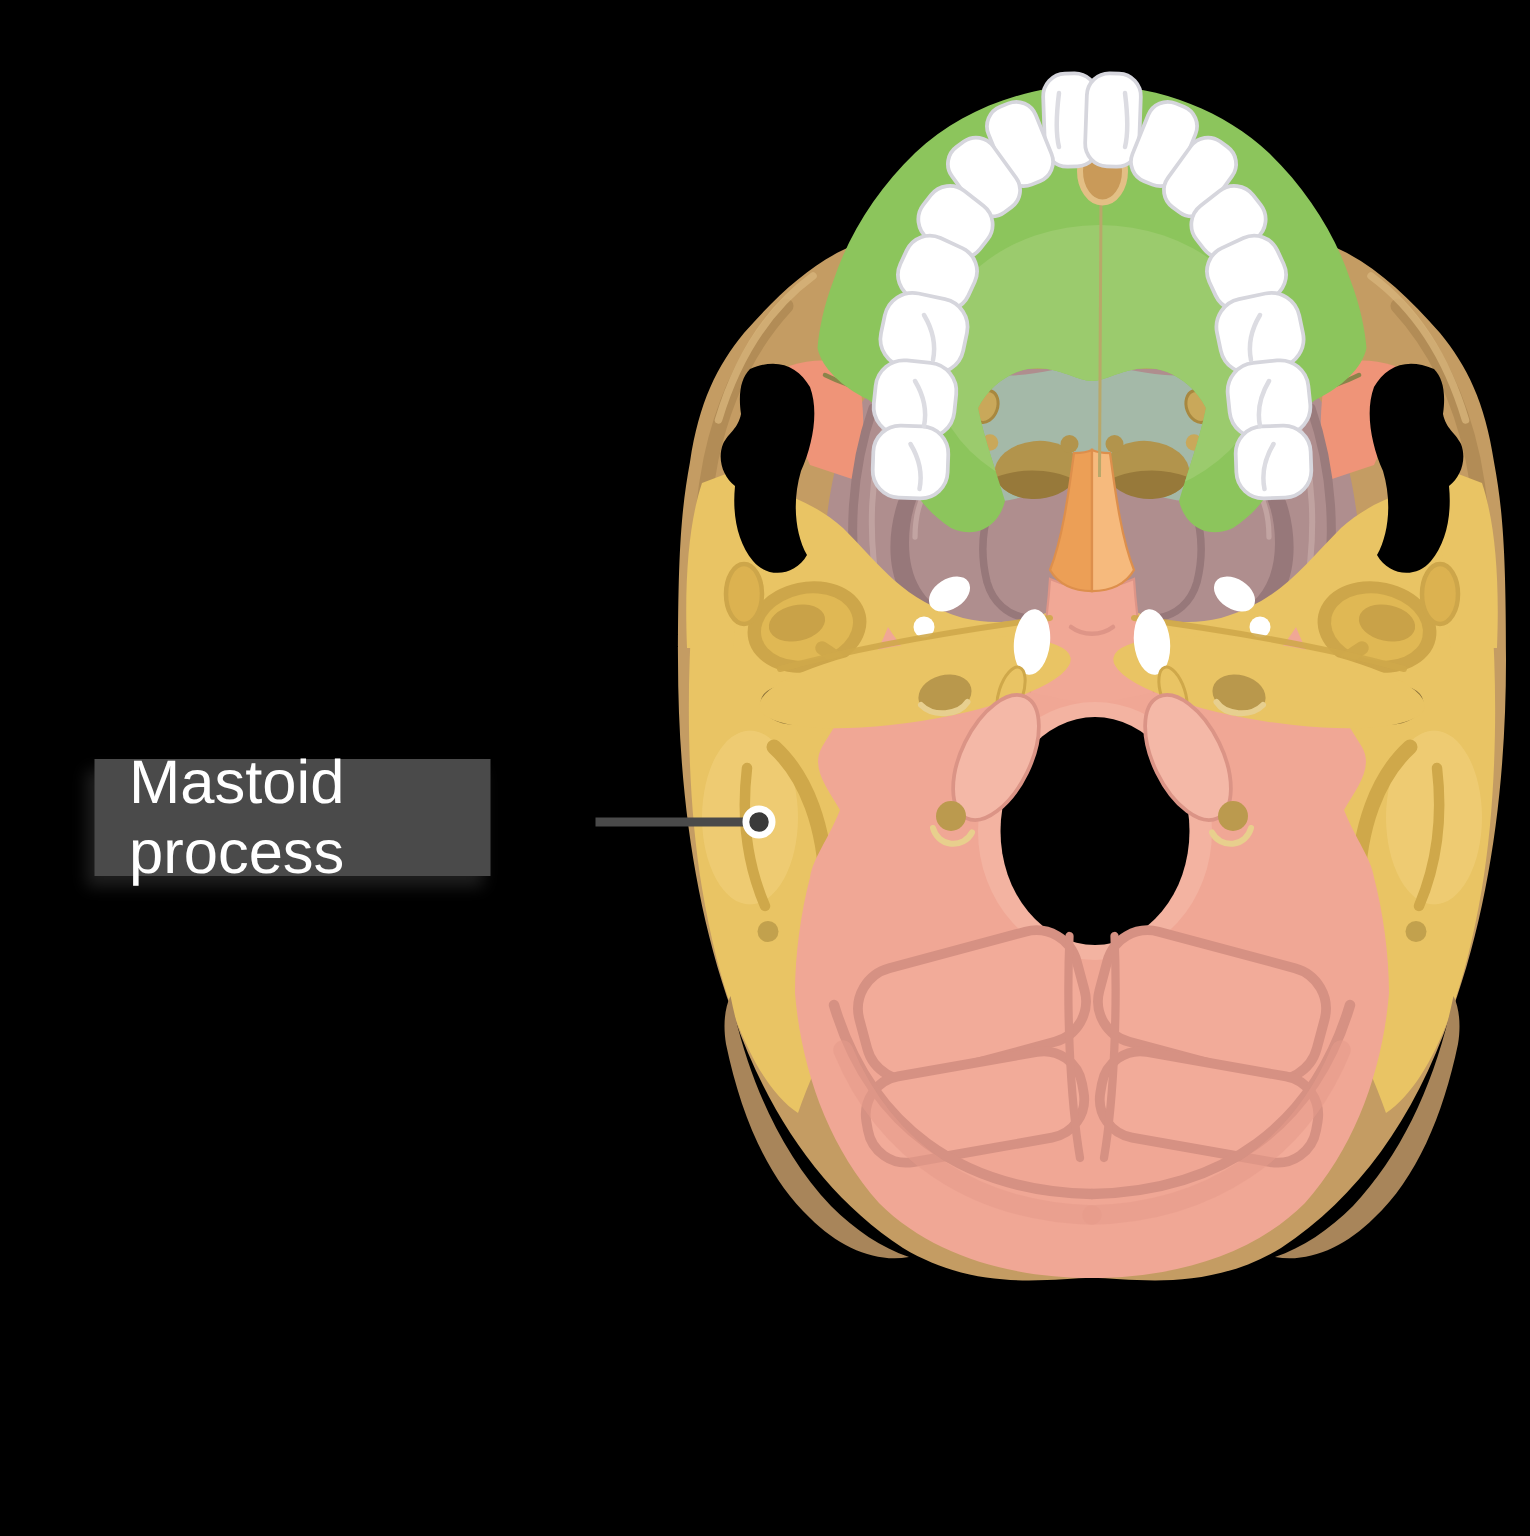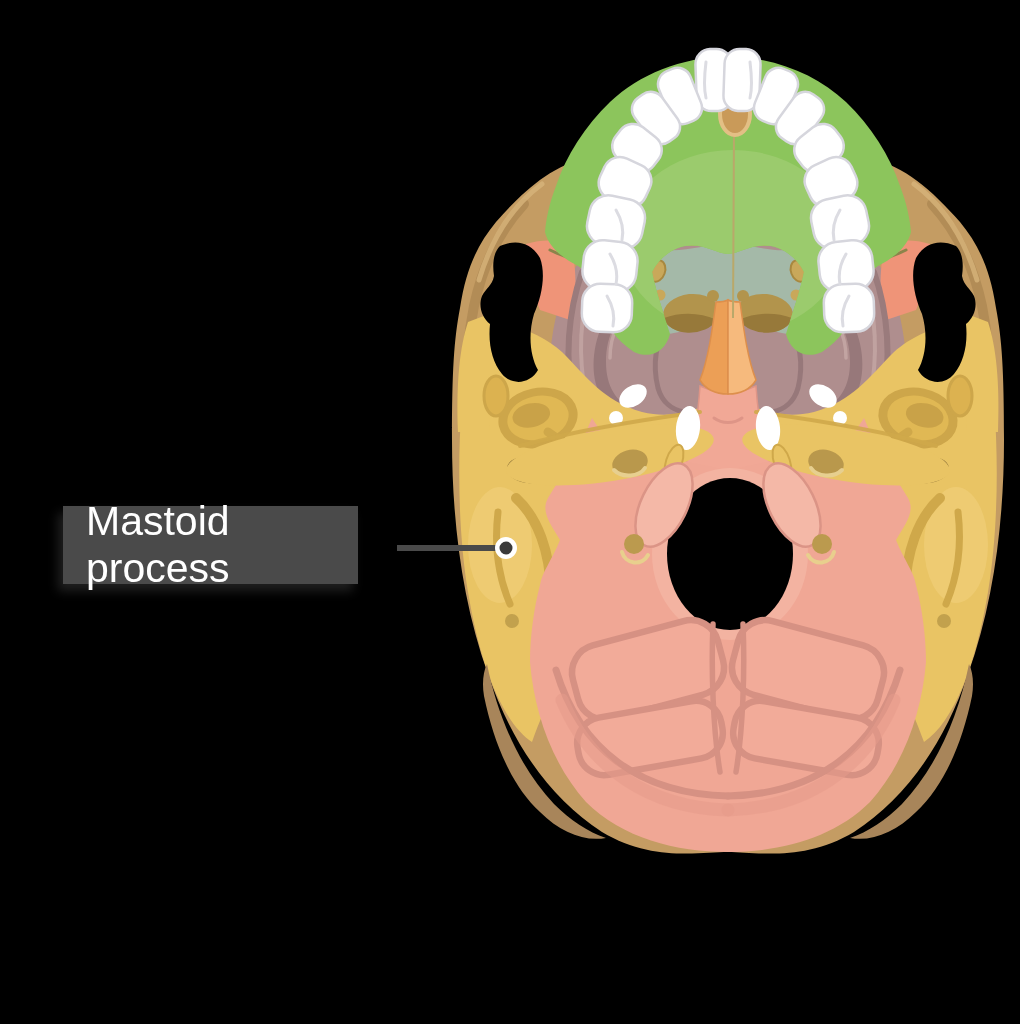--- a/index.html
+++ b/index.html
@@ -7,21 +7,21 @@
     position:relative;
     width:1020px;height:1024px;
     background:var(--background,#000);
     overflow:hidden;
     font-family:"Liberation Sans", sans-serif;
   }
   .skull-svg{position:absolute;left:0;top:0;width:1020px;height:1024px;}
   .anatomy-label{
     position:absolute;
     left:63px;top:506px;
-    width:295px;height:78px;
+    width:264px;height:78px;
     background:var(--label_bg,#4a4a4a);
     color:var(--label_text_color,#fff);
     display:flex;align-items:center;
     box-sizing:border-box;
     padding-left:23px;
     font-size:41px;
     font-weight:400;
     letter-spacing:0;
     box-shadow:-5px 7px 10px rgba(35,35,35,0.9);
     user-select:none;

